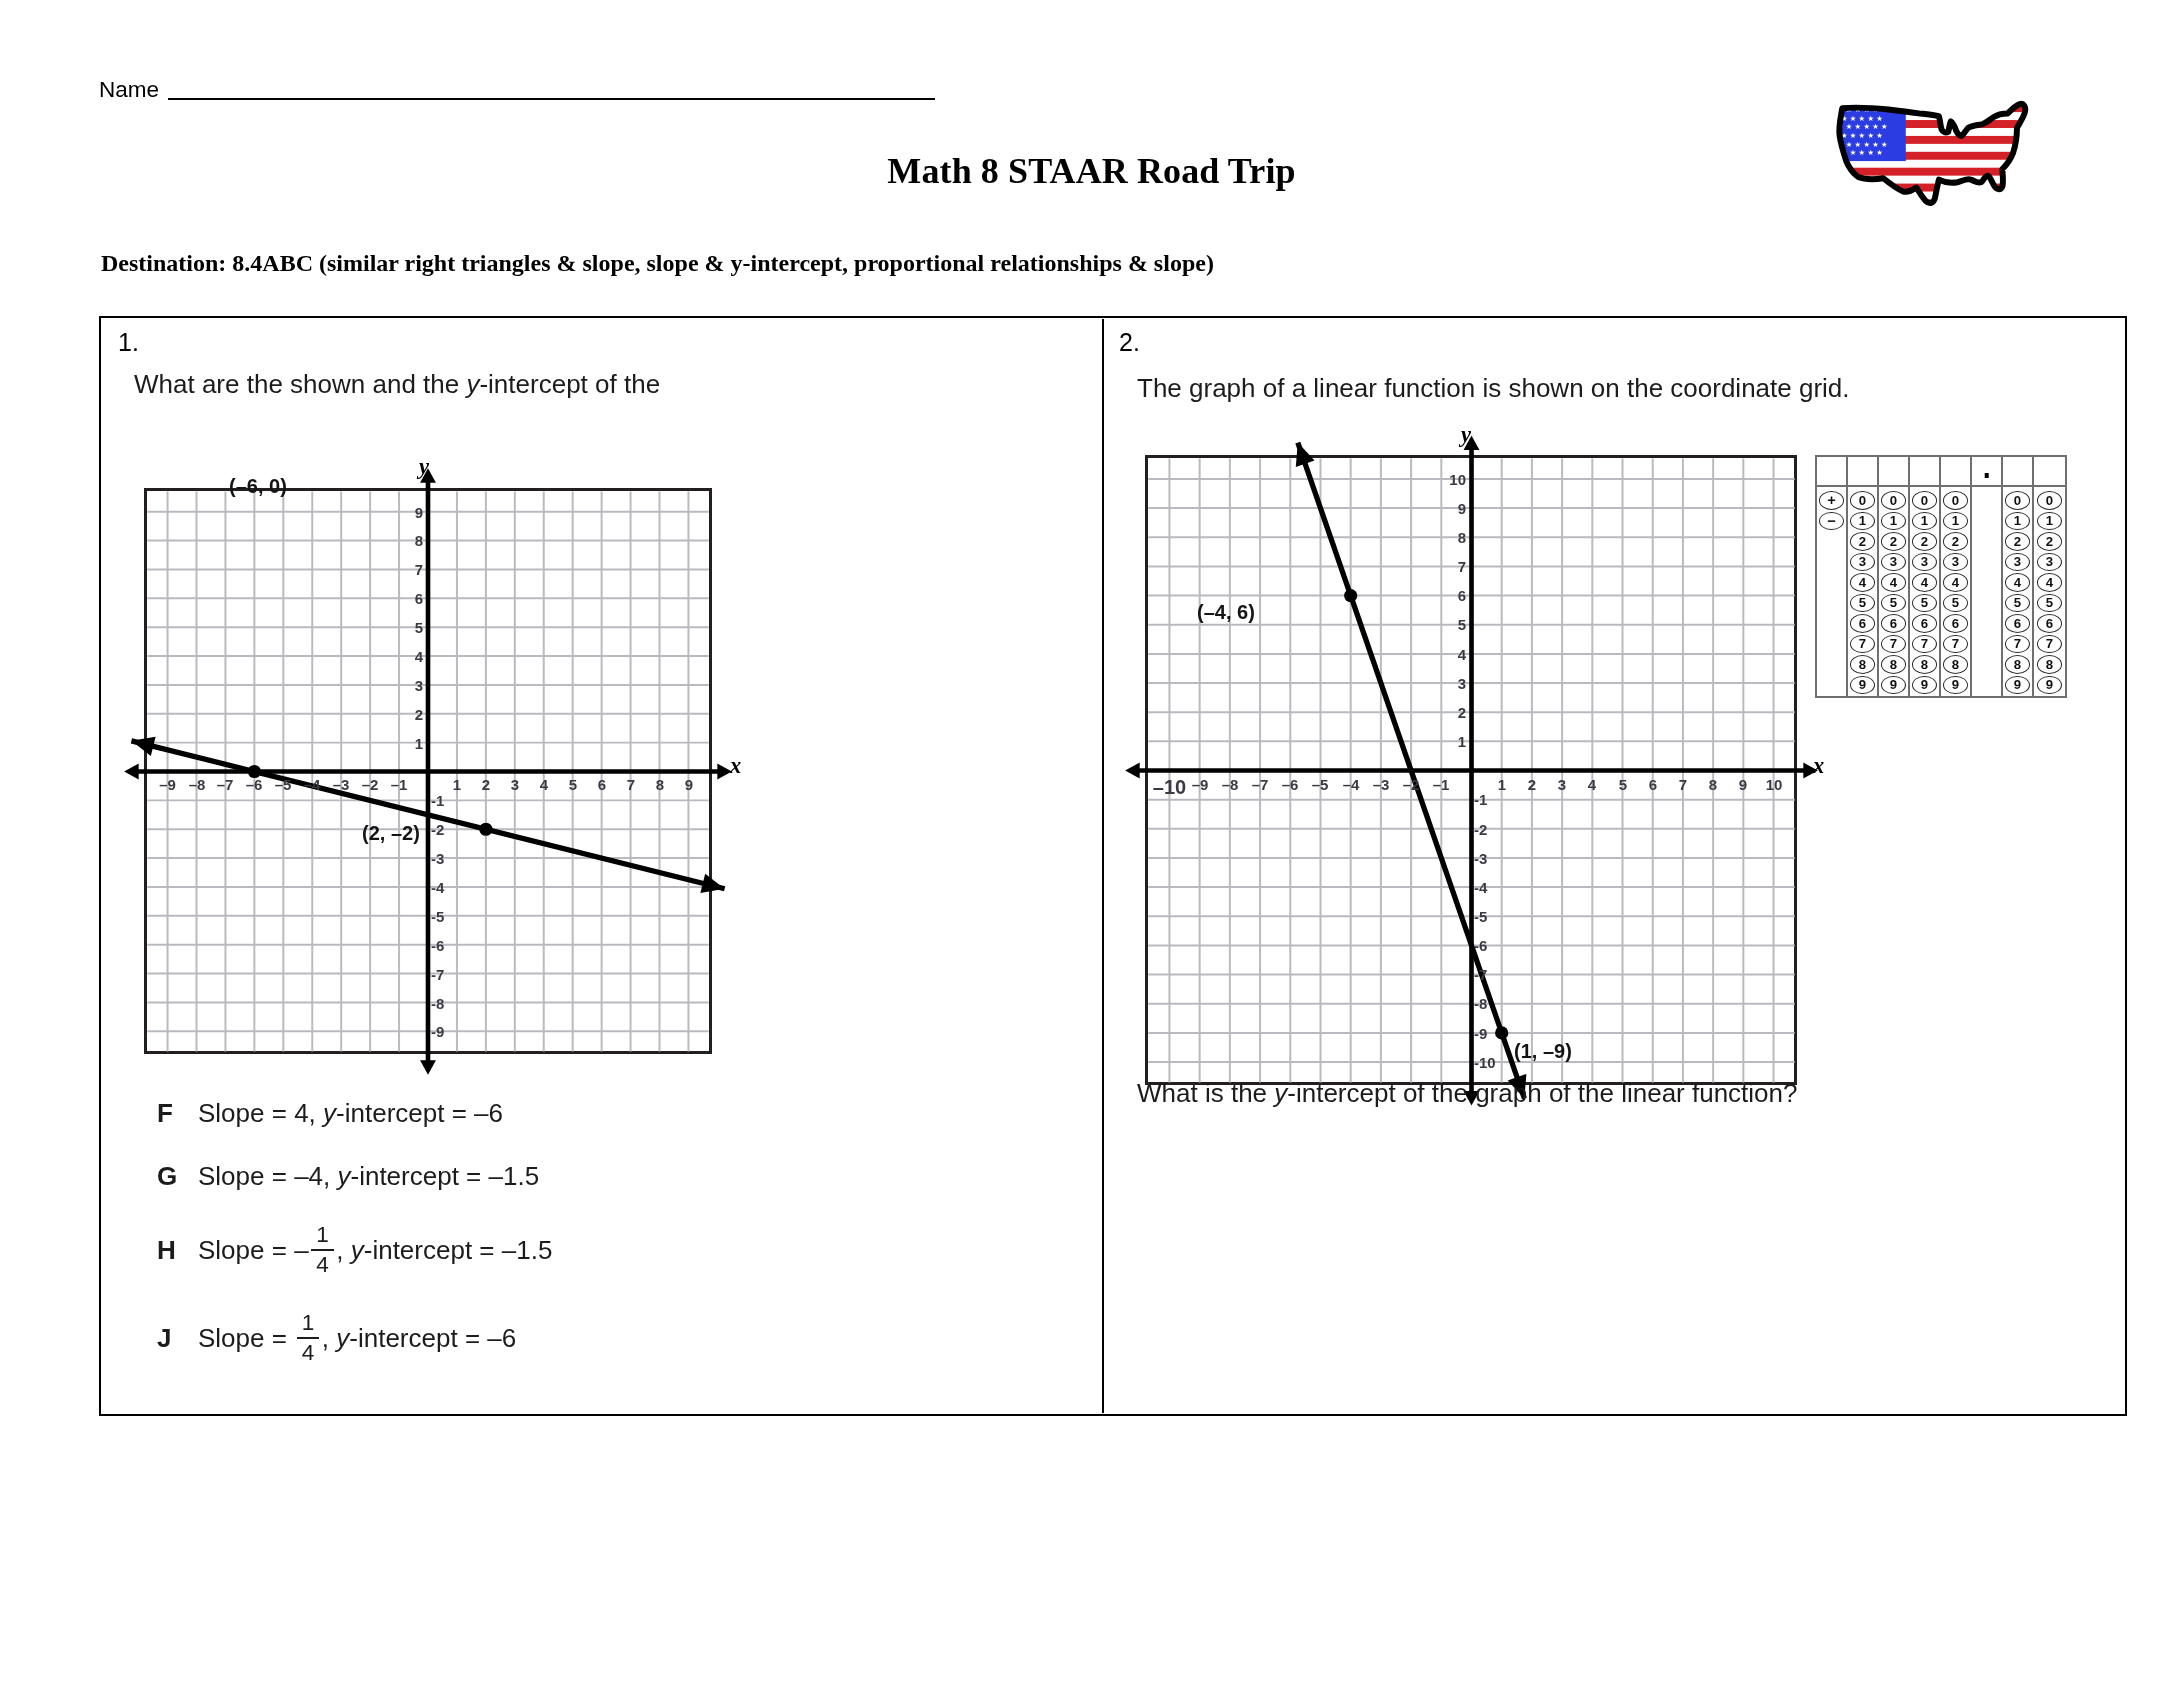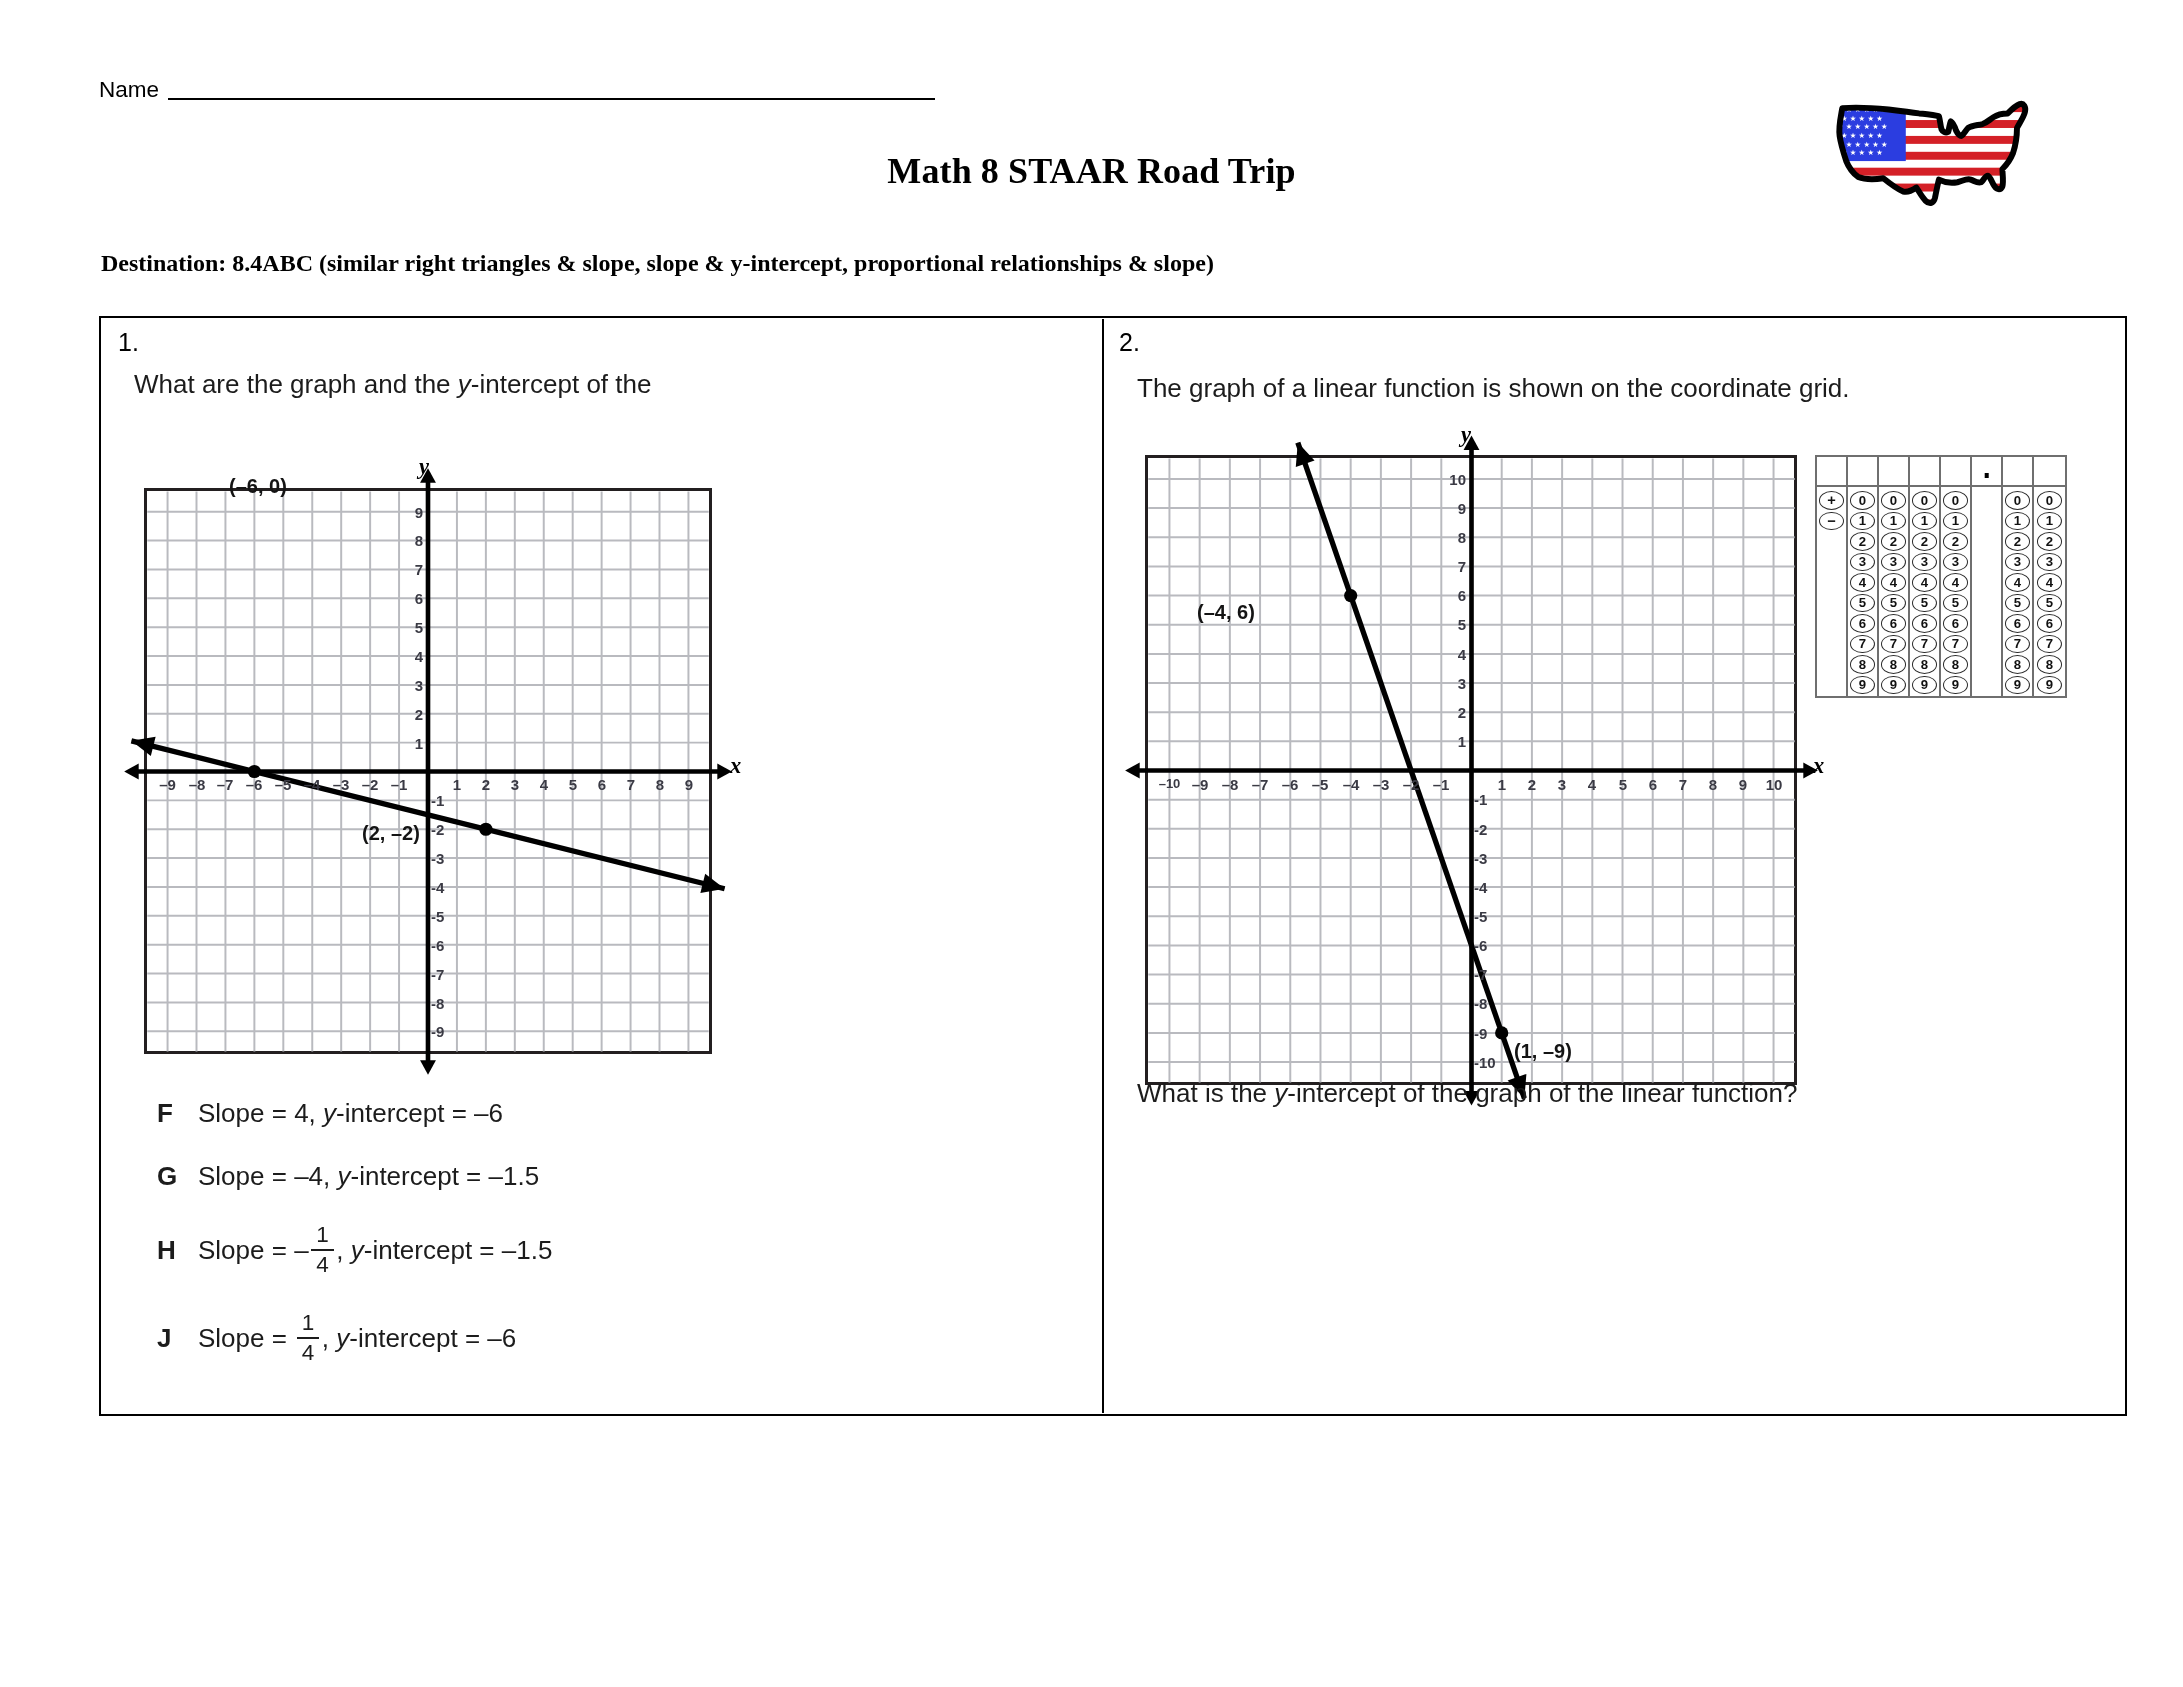--- a/index.html
+++ b/index.html
@@ -242,21 +242,21 @@
              C176,68 176,74 174,80 C170,82 166,80 164,76 C162,70 162,62 160,56
              C150,54 140,52 130,52 C116,50 100,48 84,46 C64,44 38,42 14,44 Z" fill="none" stroke="#000000" stroke-width="9" stroke-linejoin="round"></path>
   </svg>
 </div>
 
 <div class="content-box"></div>
 <div class="col-divider"></div>
 
 <div class="q-number" id="q1-num">1.</div>
 <div class="q-stem" id="q1-stem">
-  <span>What are the graph and the </span><i>y</i><span>-intercept of the</span><br>
+  <span>What are the shown and the </span><i>y</i><span>-intercept of the</span><br>
 </div>
 
 <div class="graph" id="graph1">
   <div class="plot" style="width:562px;height:560px;"></div>
   <svg width="568" height="567" viewBox="0 0 859 857">
     <g id="g1-grid" stroke="#b9babf" stroke-width="3">
         <line x1="35.634020618556676" y1="5" x2="35.634020618556676" y2="852"></line>
         <line x1="79.39690721649481" y1="5" x2="79.39690721649481" y2="852"></line>
         <line x1="123.15979381443297" y1="5" x2="123.15979381443297" y2="852"></line>
         <line x1="166.92268041237114" y1="5" x2="166.92268041237114" y2="852"></line>
@@ -449,21 +449,21 @@
         <line x1="230.98831775700933" y1="-19.235981308411247" x2="573.394859813084" y2="972.2359813084112" stroke="#000" stroke-width="8" stroke-linecap="butt"></line>
         <polygon points="230.98831775700933,-19.235981308411247 256.2653568951538,8.005004217239499 227.90875092243203,17.798006704107355" fill="#000"></polygon>
         <polygon points="573.394859813084,972.2359813084112 548.1178206749396,944.9949957827604 576.4744266476614,935.2019932958925" fill="#000"></polygon>
         <circle cx="310.88317757009344" cy="212.107476635514" r="10" fill="#000"></circle>
         <circle cx="539.1542056074767" cy="873.0887850467291" r="10" fill="#000"></circle>
       </g>
   </svg>
   <div class="axis-name" style="left:316px; top:-33px;">y</div>
   <div class="axis-name" style="left:668px; top:298px;">x</div>
   <div id="g2-ticks">
-      <div class="tick" style="font-size: 13px; left: 24.5px; top: 321px; transform: translateX(-50%);">–10</div>
+      <div class="tick" style="font-size: 20px; left: 24.5px; top: 321px; transform: translateX(-50%);">–10</div>
       <div class="tick" style="font-size: 15px; left: 55px; top: 321px; transform: translateX(-50%);">–9</div>
       <div class="tick" style="font-size: 15px; left: 85px; top: 321px; transform: translateX(-50%);">–8</div>
       <div class="tick" style="font-size: 15px; left: 115px; top: 321px; transform: translateX(-50%);">–7</div>
       <div class="tick" style="font-size: 15px; left: 145px; top: 321px; transform: translateX(-50%);">–6</div>
       <div class="tick" style="font-size: 15px; left: 175px; top: 321px; transform: translateX(-50%);">–5</div>
       <div class="tick" style="font-size: 15px; left: 206px; top: 321px; transform: translateX(-50%);">–4</div>
       <div class="tick" style="font-size: 15px; left: 236px; top: 321px; transform: translateX(-50%);">–3</div>
       <div class="tick" style="font-size: 15px; left: 266px; top: 321px; transform: translateX(-50%);">–2</div>
       <div class="tick" style="font-size: 15px; left: 296px; top: 321px; transform: translateX(-50%);">–1</div>
       <div class="tick" style="font-size: 15px; left: 357px; top: 321px; transform: translateX(-50%);">1</div>

